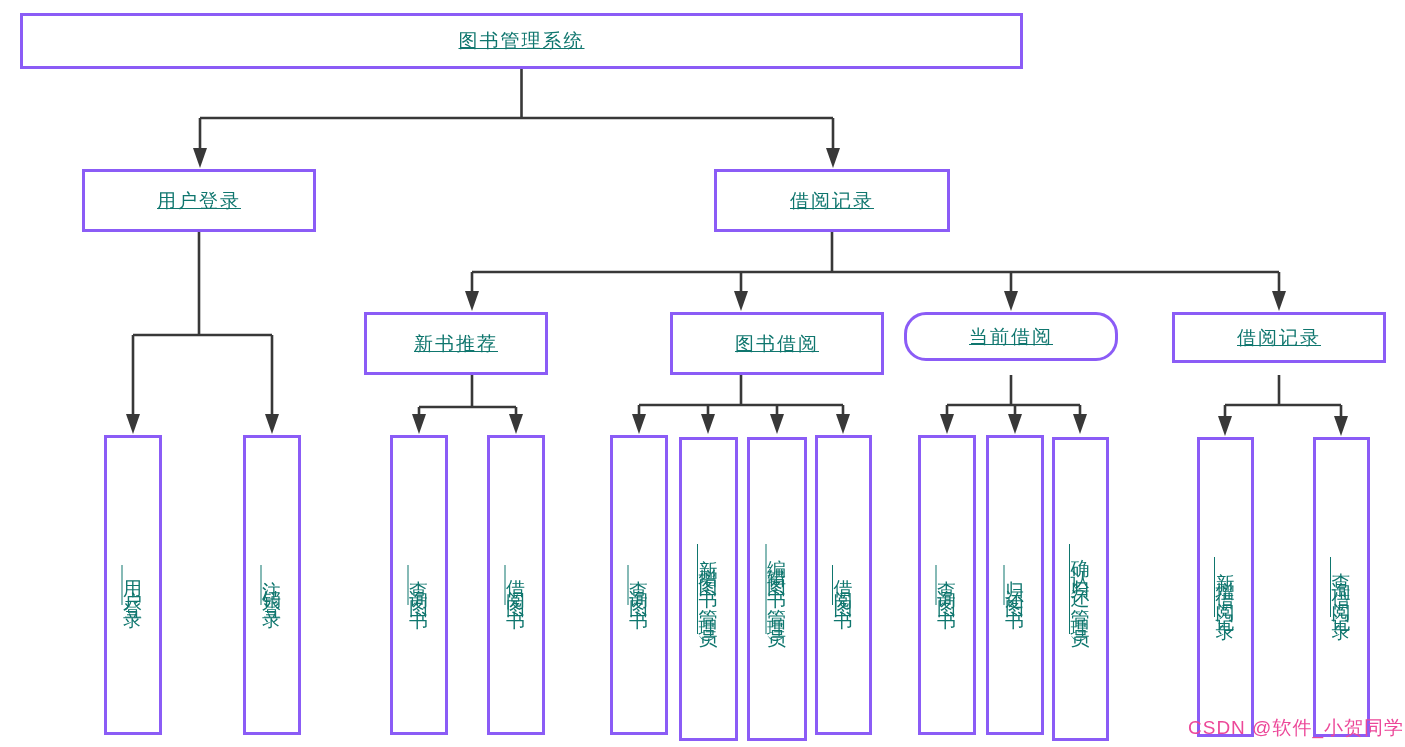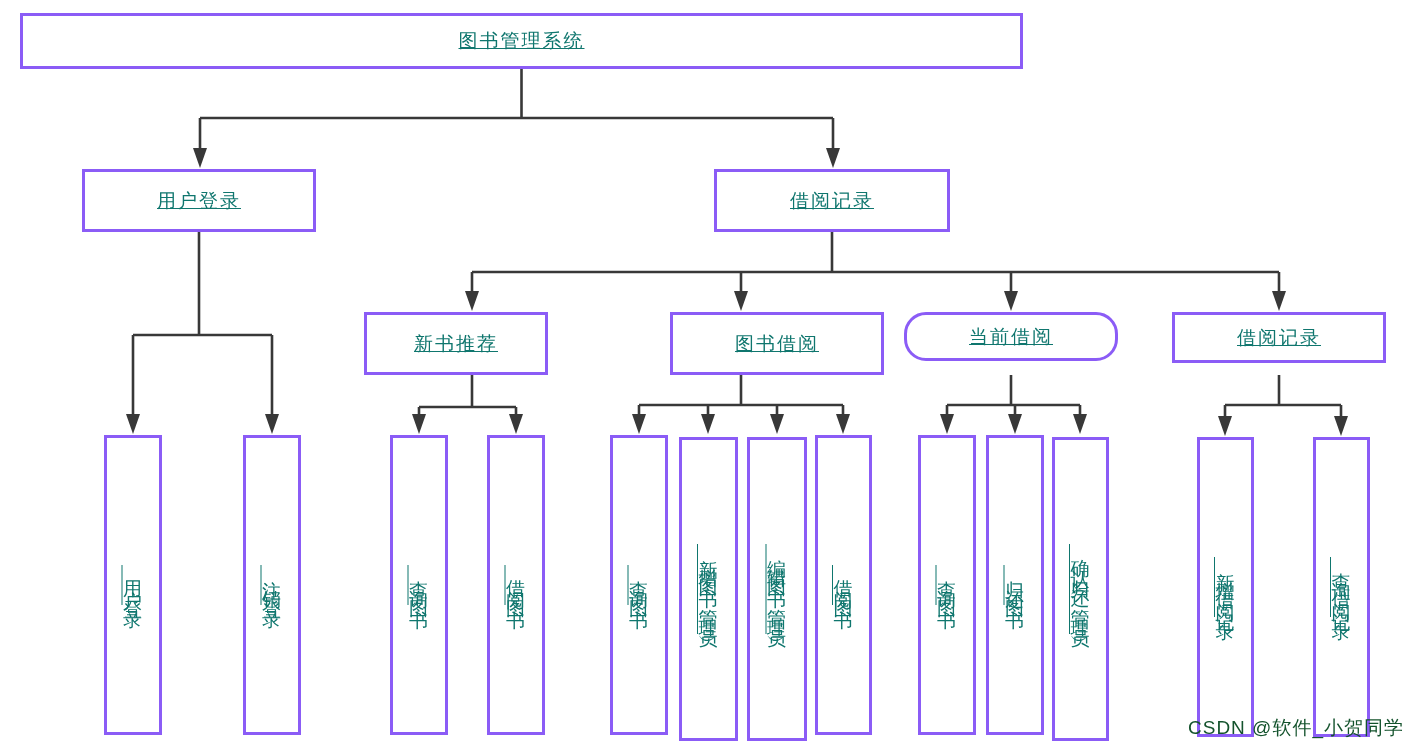--- a/index.html
+++ b/index.html
@@ -33,21 +33,21 @@
   }
   .vnode {
     writing-mode: vertical-rl;
     text-orientation: mixed;
     letter-spacing: 10px;
     line-height: 1;
   }
   .watermark {
     position: absolute;
     z-index: 3;
-    color: #14532d;
+    color: #ec4899;
     font-size: 19px;
     letter-spacing: 1px;
     white-space: nowrap;
   }
 </style>
 </head>
 <body>
 
 <div class="canvas">
 

